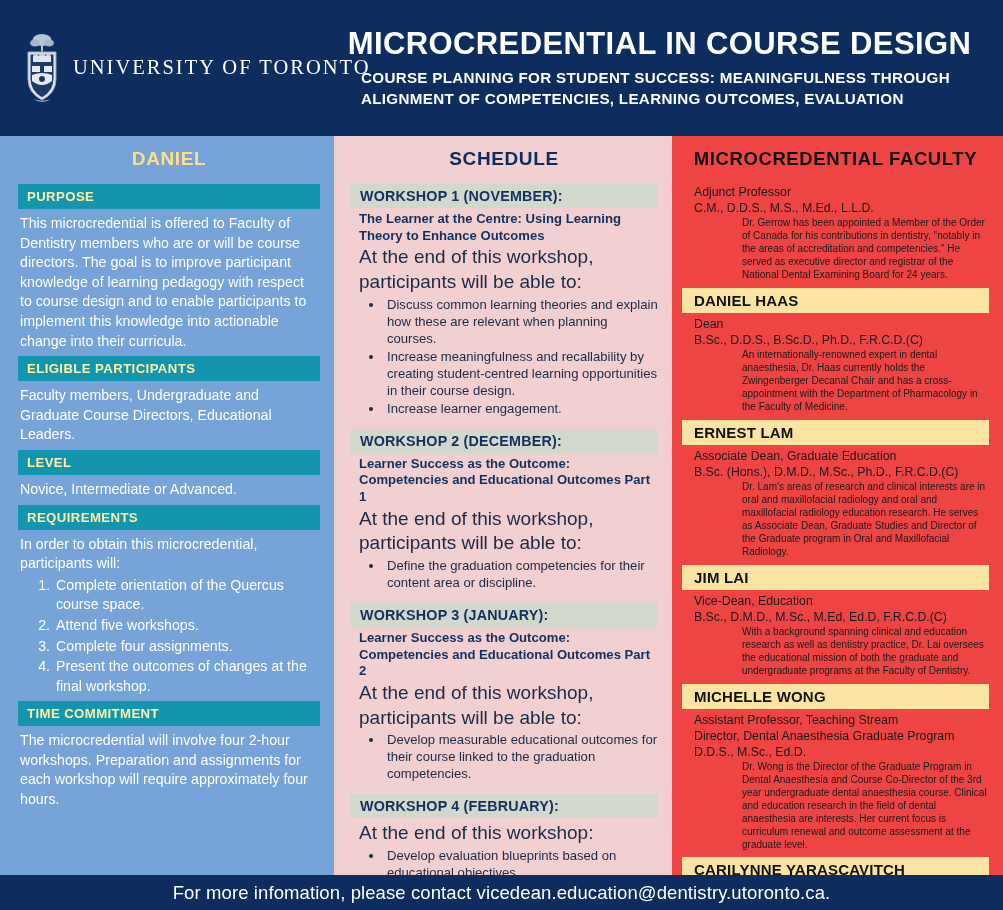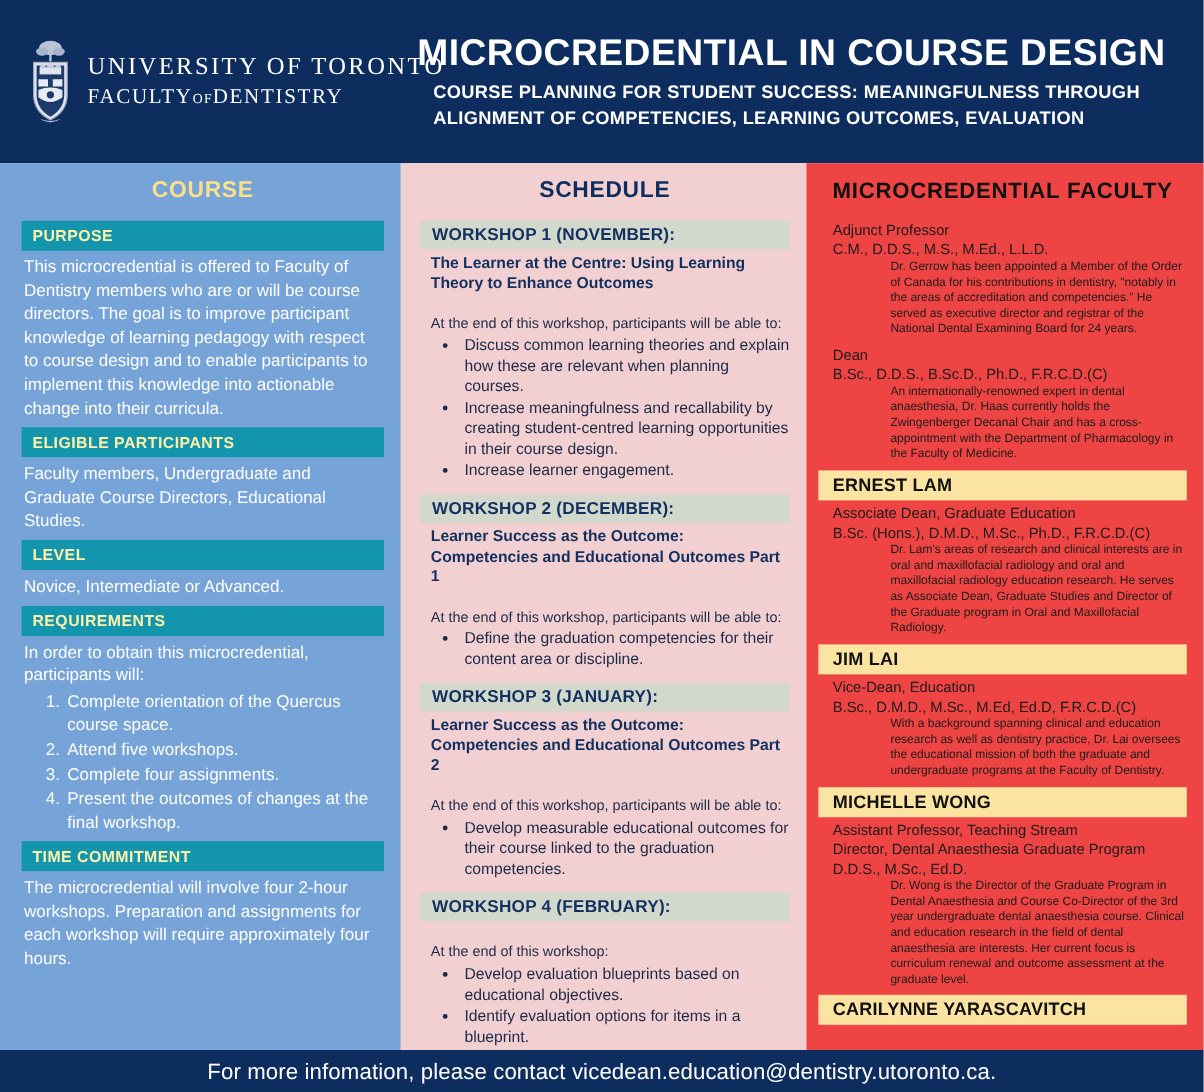--- a/index.html
+++ b/index.html
@@ -63,21 +63,21 @@
   .about-body ol{margin:1px 0 0 0;padding-left:34px;}
   .about-body ol li{margin-bottom:1px;padding-left:2px;}
 
   
   .ws{margin-bottom:12px;}
   .ws-band{
     background:#d2d8cb;color:#12305f;font-weight:bold;font-size:14.3px;
     letter-spacing:0.2px;padding:4px 0 4px 10px;margin-bottom:3px;
   }
   .ws-sub{color:#12305f;font-weight:bold;font-size:13.1px;line-height:1.27;padding-left:9px;}
-  .ws-lead{color:#1b2a47;font-size:12px;line-height:1.3;padding-left:9px;margin-top:18px;}
+  .ws-lead{color:#1b2a47;font-size:19px;line-height:1.3;padding-left:9px;margin-top:1px;}
   .ws-list{margin:1px 0 0 0;padding-left:34px;color:#1b2a47;font-size:13.1px;line-height:1.3;}
   .ws-list li{margin-bottom:1px;padding-left:3px;}
 
   
   .fac{margin-bottom:6px;}
   .fac-band{
     background:#fbe3a2;color:#111111;font-weight:bold;font-size:15px;
     letter-spacing:0.2px;padding:4px 0 4px 12px;margin-bottom:3px;
   }
   .fac-body{padding-left:12px;color:#1a1a1a;}
@@ -118,44 +118,43 @@
           <path d="M10 35 h8 v6 h-8 Z" fill="#e7eaf2"></path>
           <path d="M22 35 h8 v6 h-8 Z" fill="#e7eaf2"></path>
           <path d="M10 44 Q20 40 30 44 L30 50 Q20 58 10 50 Z" fill="#e7eaf2"></path>
           <circle cx="20" cy="48" r="3" fill="#1b3b6b"></circle>
 
           <path d="M11 68 Q20 74 29 68 Q20 71.5 11 68 Z" fill="#aab5c8"></path>
         </svg>
       </span>
       <span class="brandtext">
         <span class="uoft-line1">UNIVERSITY OF TORONTO</span>
-        <span class="uoft-line2"><span>FACULTY</span><span class="small">OF</span><span>DENTISTRY</span></span>
       </span>
     </div>
     <div class="headtitles">
       <div class="maintitle">MICROCREDENTIAL IN COURSE DESIGN</div>
       <div class="subtitle">COURSE PLANNING FOR STUDENT SUCCESS: MEANINGFULNESS THROUGH ALIGNMENT OF COMPETENCIES, LEARNING OUTCOMES, EVALUATION</div>
     </div>
   </div>
 
   <div class="columns">
 
     <div class="col col-about">
-      <div class="coltitle about">COURSE</div>
+      <div class="coltitle about">DANIEL</div>
       <div id="about-sections">
           <div class="about-section">
             <div class="about-band">PURPOSE</div>
             <div class="about-body">
               <p>This microcredential is offered to Faculty of Dentistry members who are or will be course directors.  The goal is to improve participant knowledge of learning pedagogy with respect to course design and to enable participants to implement this knowledge into actionable change into their curricula.</p>
             </div>
           </div>
           <div class="about-section">
             <div class="about-band">ELIGIBLE PARTICIPANTS</div>
             <div class="about-body">
-              <p>Faculty members, Undergraduate and Graduate Course Directors, Educational Studies.</p>
+              <p>Faculty members, Undergraduate and Graduate Course Directors, Educational Leaders.</p>
             </div>
           </div>
           <div class="about-section">
             <div class="about-band">LEVEL</div>
             <div class="about-body">
               <p>Novice, Intermediate or Advanced.</p>
             </div>
           </div>
           <div class="about-section">
             <div class="about-band">REQUIREMENTS</div>
@@ -222,20 +221,21 @@
       <div class="coltitle faculty">MICROCREDENTIAL FACULTY</div>
       <div id="faculty-list">
           <div class="fac">
             <div class="fac-body">
               <div class="fac-role">Adjunct Professor</div>
               <div class="fac-creds">C.M., D.D.S., M.S., M.Ed., L.L.D.</div>
               <div class="fac-bio">Dr. Gerrow has been appointed a Member of the Order of Canada for his contributions in dentistry, "notably in the areas of accreditation and competencies."  He served as executive director and registrar of the National Dental Examining Board for 24 years.</div>
             </div>
           </div>
           <div class="fac">
+            <div class="fac-band">DANIEL HAAS</div>
             <div class="fac-body">
               <div class="fac-role">Dean</div>
               <div class="fac-creds">B.Sc., D.D.S., B.Sc.D., Ph.D., F.R.C.D.(C)</div>
               <div class="fac-bio">An internationally-renowned expert in dental anaesthesia, Dr. Haas currently holds the Zwingenberger Decanal Chair and has a cross-appointment with the Department of Pharmacology in the Faculty of Medicine.</div>
             </div>
           </div>
           <div class="fac">
             <div class="fac-band">ERNEST LAM</div>
             <div class="fac-body">
               <div class="fac-role">Associate Dean, Graduate Education</div>

